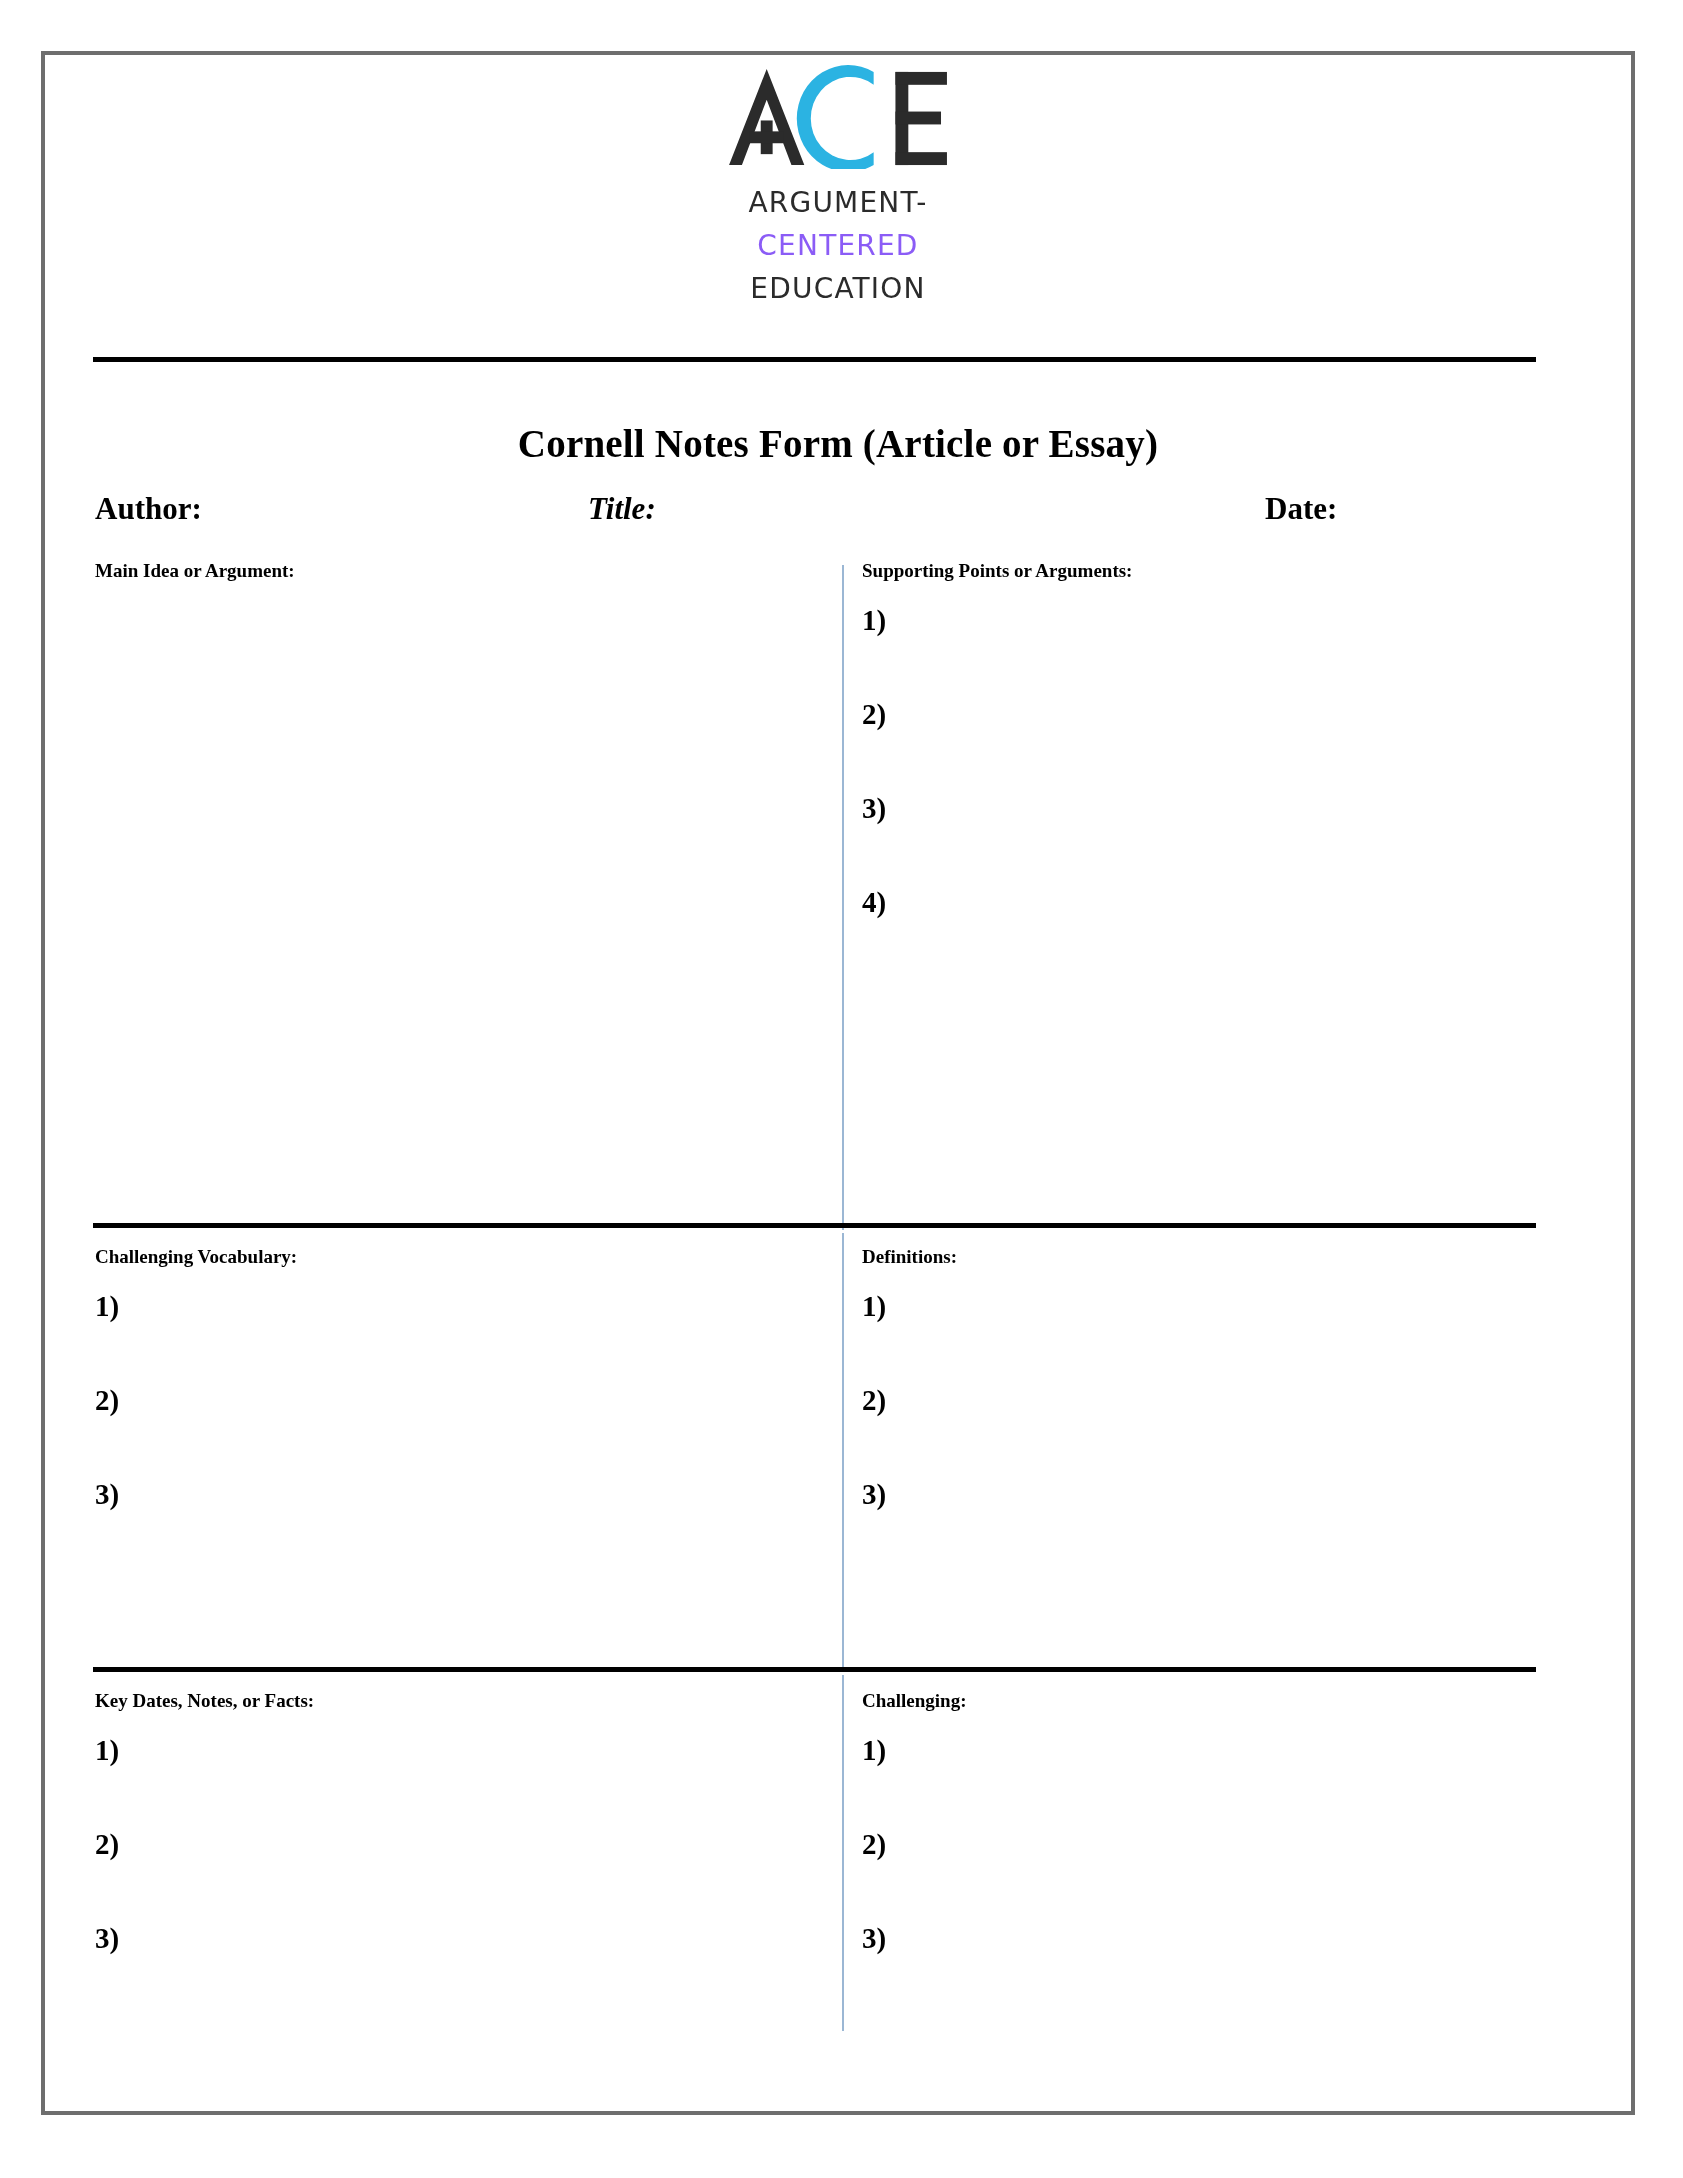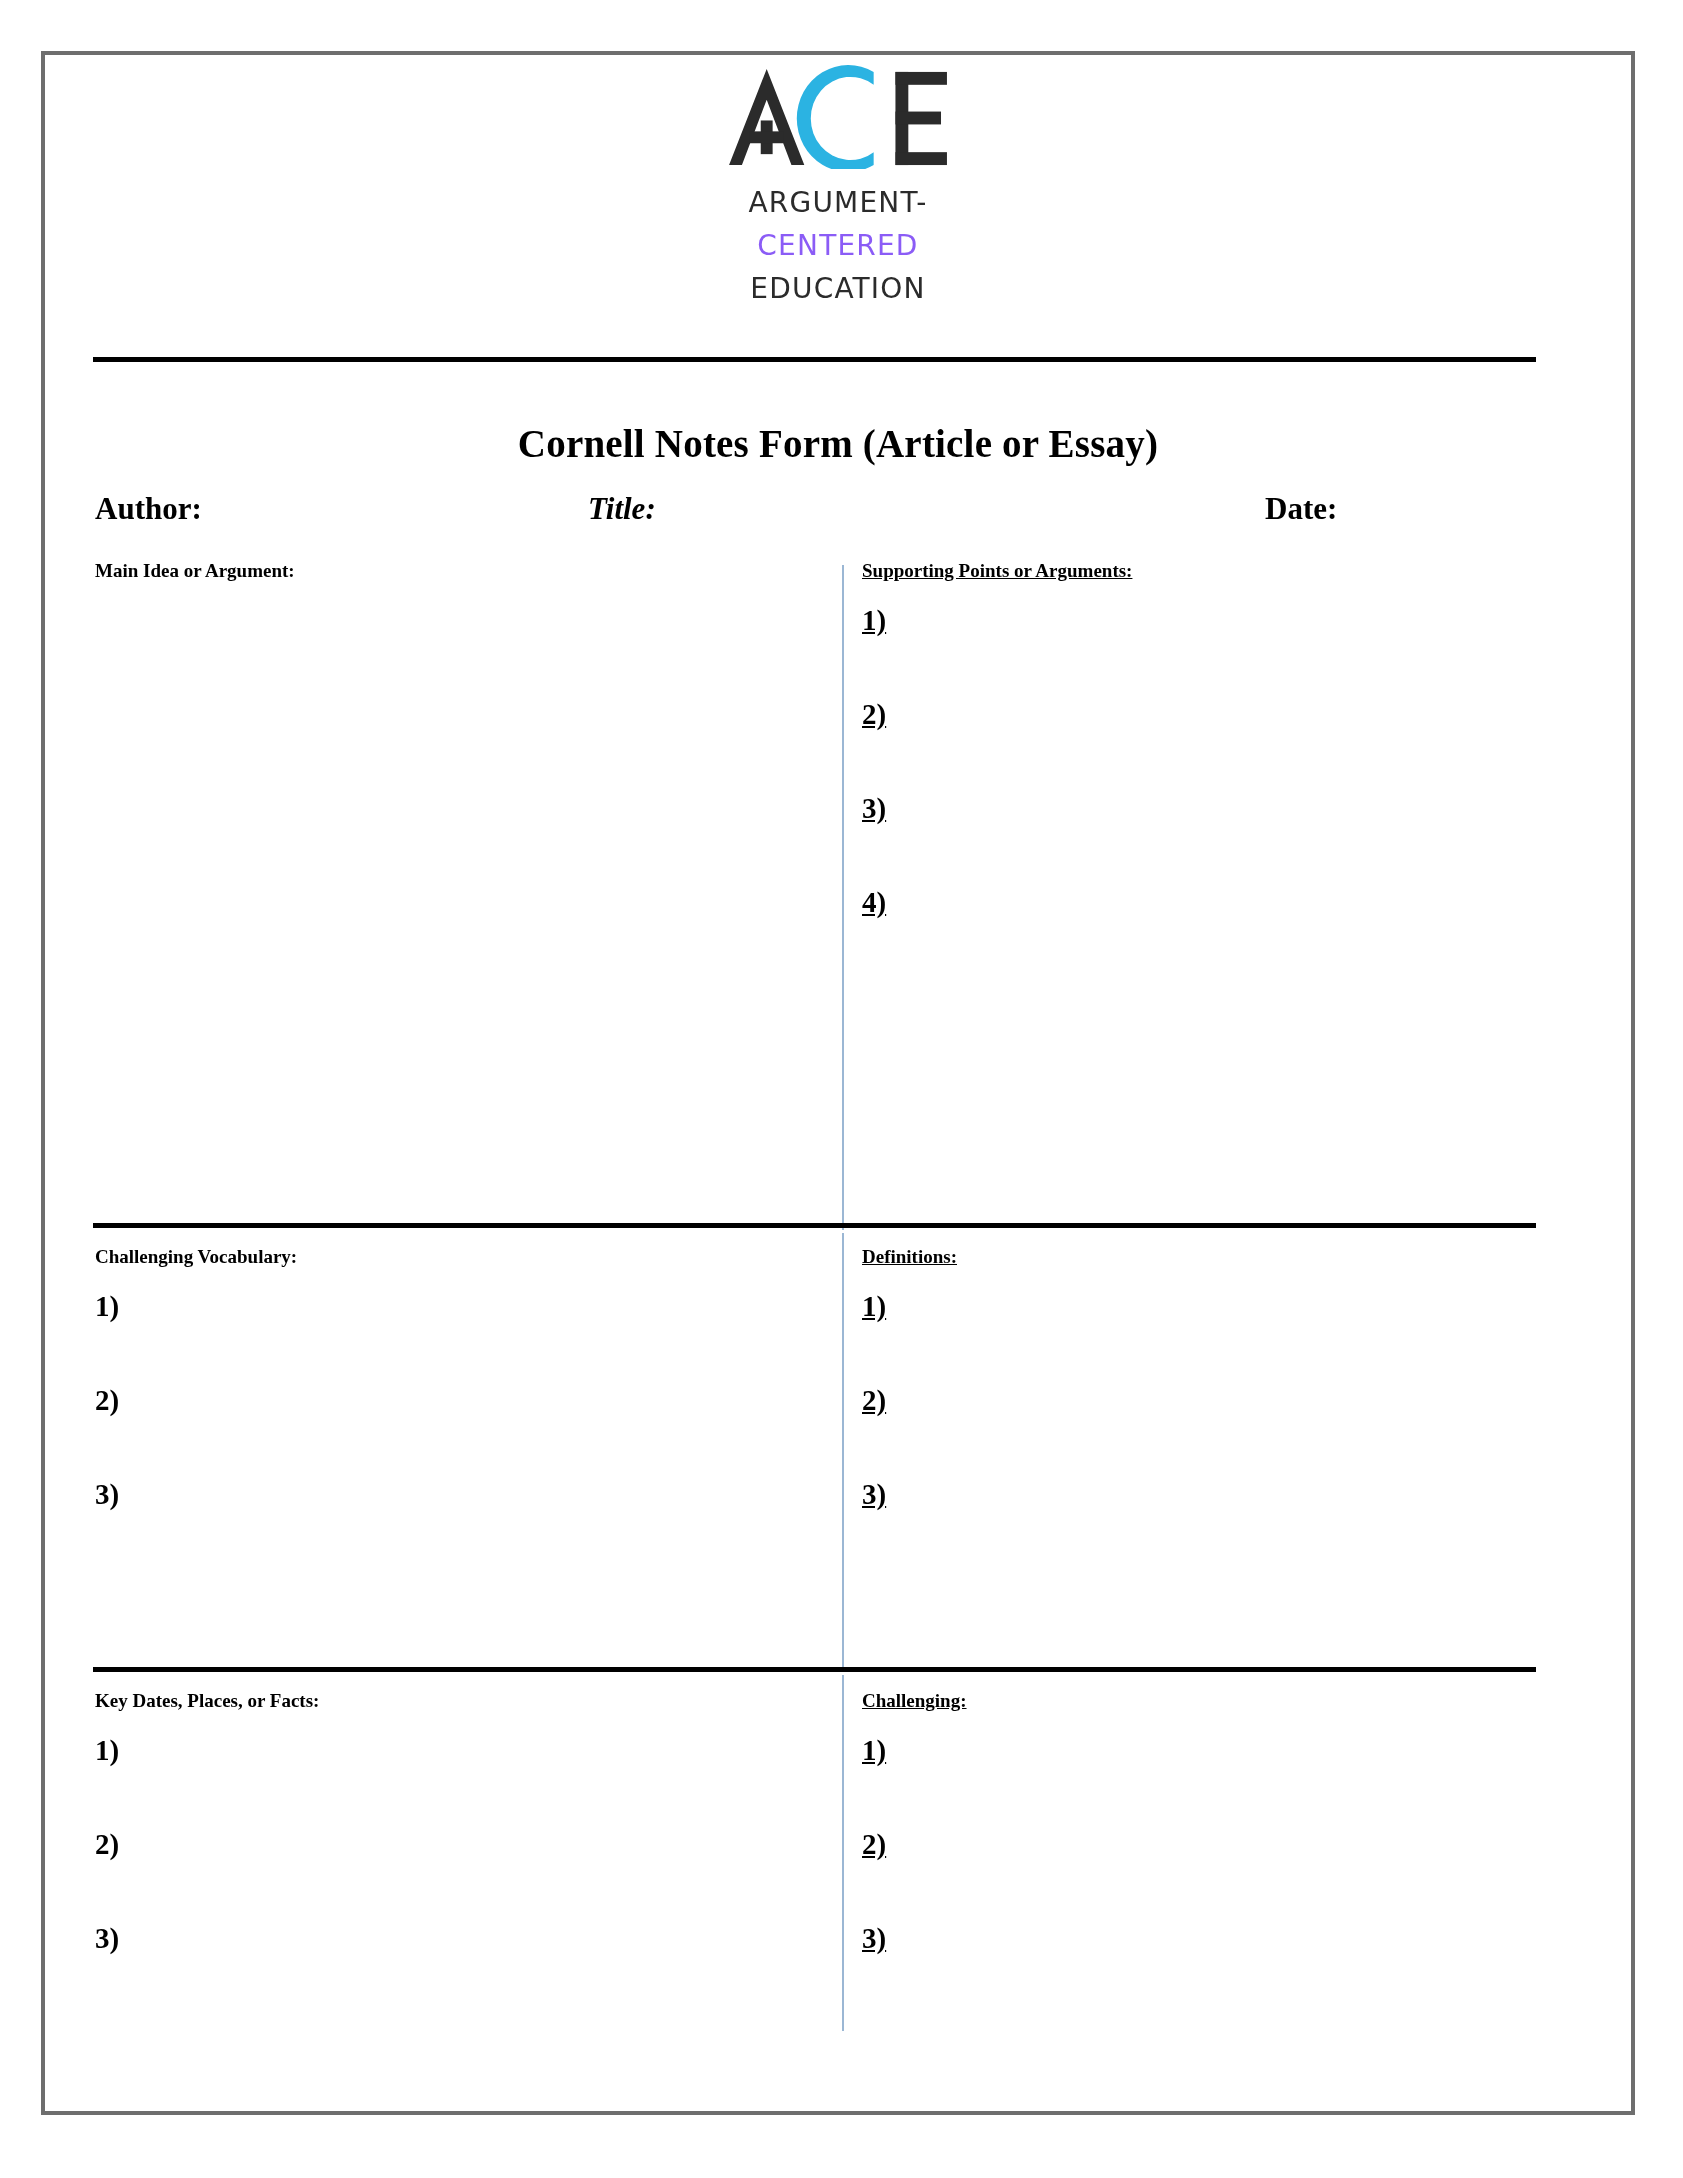--- a/index.html
+++ b/index.html
@@ -119,21 +119,21 @@
   .sec-1 { top: 495px;  height: 673px; }
   .sec-2 { top: 1183px; height: 429px; }
   .sec-3 { top: 1627px; height: 356px; }
 
   .col {
     position: absolute;
     top: 0;
     height: 100%;
   }
   .col-left  { left: 50px;  width: 733px; }
-  .col-right { left: 817px; width: 733px; text-decoration: underline; }
+  .col-right { left: 817px; width: 733px; }
 
   .col-heading {
     font-size: 19px;
     font-weight: bold;
     color: #000000;
     margin: 0;
     padding: 0;
     white-space: nowrap;
   }
 
@@ -238,21 +238,21 @@
           <li>2)</li>
           <li>3)</li>
         </ul>
       </div>
     </div>
 
     <div class="rule-main rule-sec3"></div>
     <div class="vdivider vd-c"></div>
     <div class="section sec-3">
       <div class="col col-left">
-        <div class="col-heading">Key Dates, Places, or Facts:</div>
+        <div class="col-heading">Key Dates, Notes, or Facts:</div>
         <ul class="num-list">
           <li>1)</li>
           <li>2)</li>
           <li>3)</li>
         </ul>
       </div>
       <div class="col col-right">
         <div class="col-heading">Challenging:</div>
         <ul class="num-list">
           <li>1)</li>

